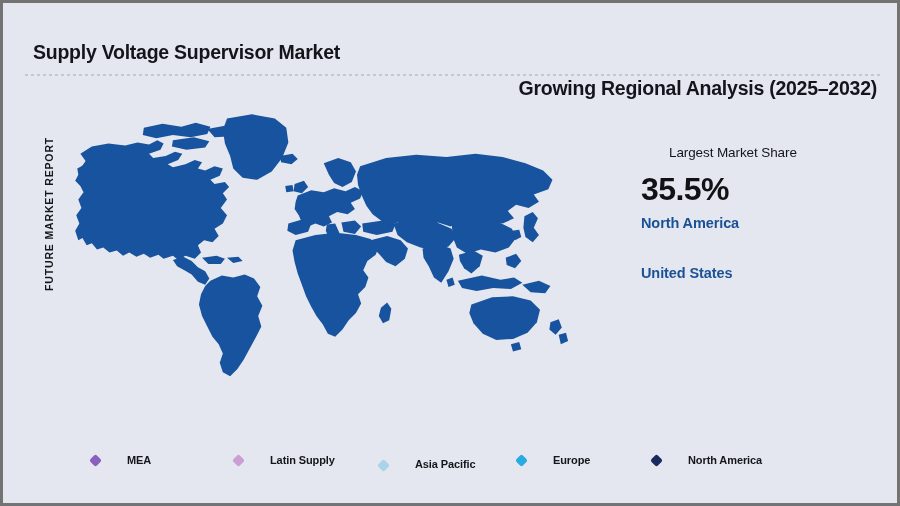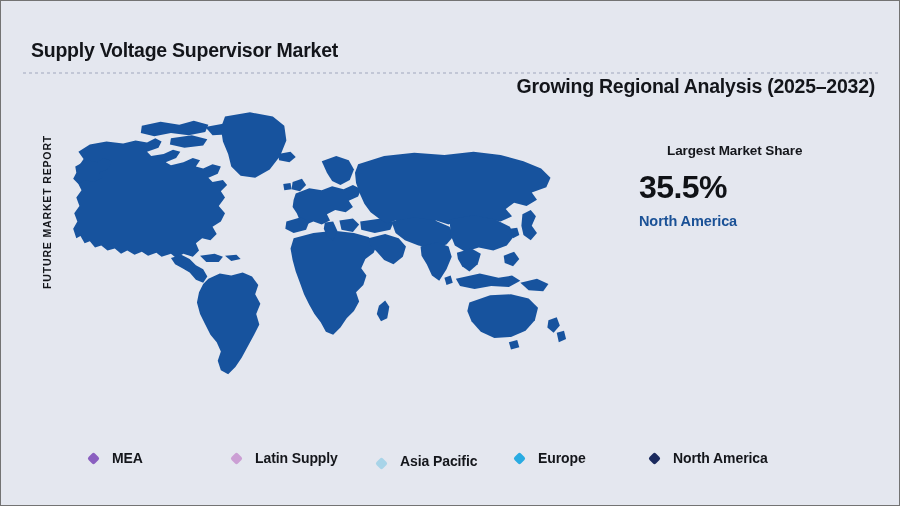--- a/index.html
+++ b/index.html
@@ -10,21 +10,21 @@
   body {
     font-family: "Liberation Sans", sans-serif;
   }
 
   #canvas {
     position: relative;
     width: 900px;
     height: 506px;
     background: #e4e7ef;
     box-sizing: border-box;
-    border: 1px solid #737373;
+    border: 3px solid #737373;
     overflow: hidden;
   }
 
   
   #header {
     position: absolute;
     left: 0; top: 0;
     width: 900px;
     height: 73px;
   }
@@ -81,21 +81,21 @@
   }
   #map-wrap svg { display: block; width: 100%; height: 100%; }
 
   
   .stat-block { position: absolute; left: 638px; width: 250px; }
   #stat-1 { top: 143px; }
   #stat-2 { top: 263px; }
 
   .stat-label {
     font-size: 13.5px;
-    font-weight: bold;
+    font-weight: normal;
     color: #14161b;
     letter-spacing: -0.1px;
     line-height: 1;
     margin: 0 0 13px 0;
     white-space: nowrap;
     padding-left: 28px;
   }
   .stat-value {
     font-size: 32px;
     font-weight: bold;
@@ -132,22 +132,22 @@
     white-space: nowrap;
   }
   .legend-dot {
     width: 9px;
     height: 9px;
     transform: rotate(45deg);
     border-radius: 2px;
     flex: 0 0 auto;
   }
   .legend-text {
-    margin-left: 14px;
-    font-size: 14px;
+    margin-left: 27px;
+    font-size: 11px;
     font-weight: bold;
     color: #14161b;
     letter-spacing: -0.1px;
     line-height: 1;
   }
 </style>
 </head>
 <body>
 
 <div id="canvas" style="background: rgb(228, 231, 239);">
@@ -222,20 +222,21 @@
     </svg>
   </div>
 
   <div class="stat-block" id="stat-1">
     <p class="stat-label">Largest Market Share</p>
     <p class="stat-value">35.5%</p>
     <p class="stat-region">North America</p>
   </div>
 
   <div class="stat-block" id="stat-2">
+    <p class="stat-region">United States</p>
   </div>
 
   <div id="legend">
     <div class="legend-item" style="left: 0px;">
       <span class="legend-dot" style="background: rgb(138, 95, 192);"></span>
       <span class="legend-text">MEA</span>
     </div>
     <div class="legend-item" style="left: 143px;">
       <span class="legend-dot" style="background: rgb(203, 159, 212);"></span>
       <span class="legend-text">Latin Supply</span>

